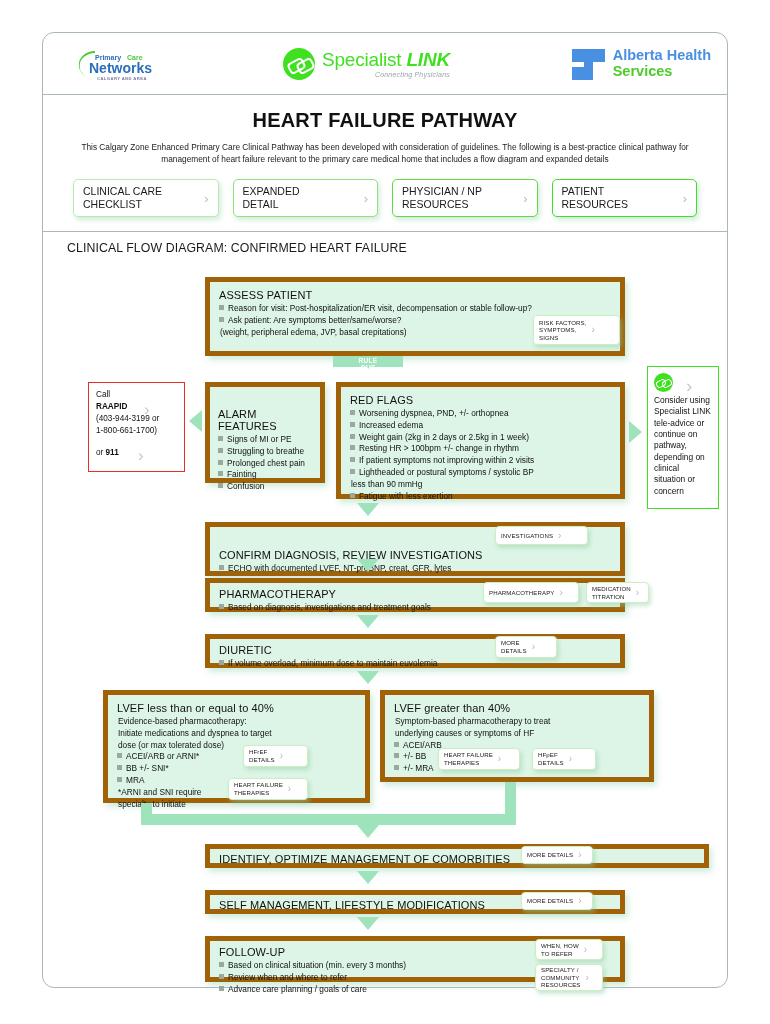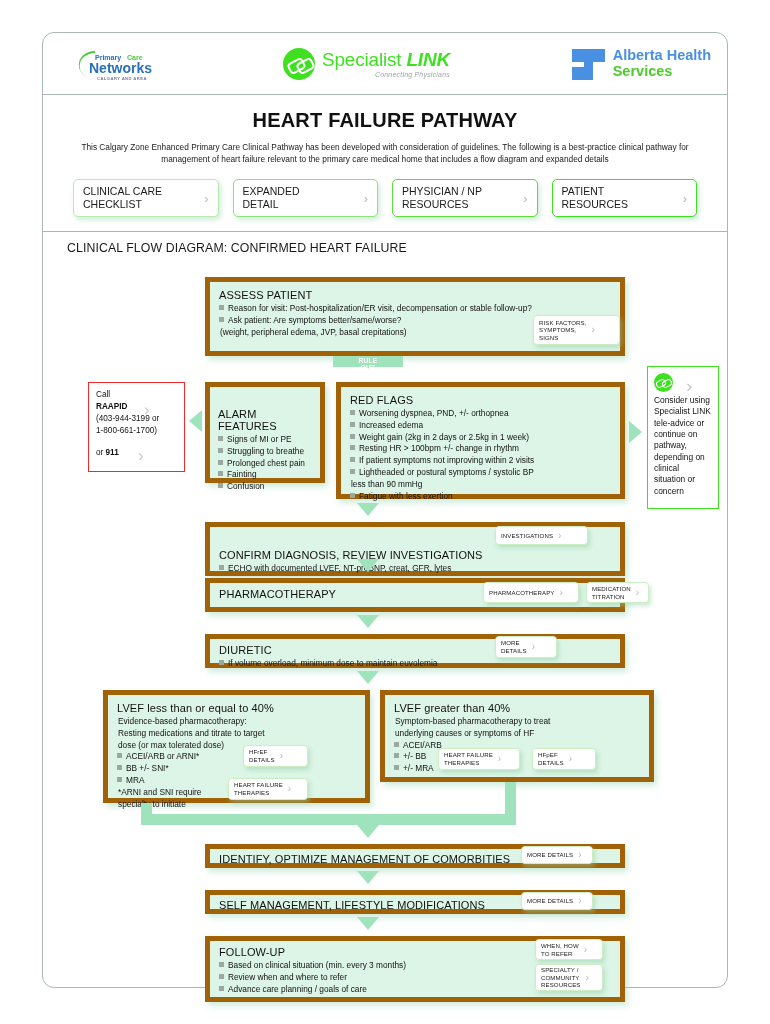--- a/index.html
+++ b/index.html
@@ -276,20 +276,21 @@
       </div>
       <div class="pill" style="left:452px; top:263px; width:93px; height:19px;">
         <span>INVESTIGATIONS</span>
         <span class="chev">›</span>
       </div>
 
       <div class="arrow-d" style="left:314px; top:296px;"></div>
 
       <div class="box" style="left:162px; top:315px; width:420px; height:34px; padding:5px 9px;">
         <h4>PHARMACOTHERAPY</h4>
+        <div class="ln"><span class="bul"></span><span>Based on diagnosis, investigations and treatment goals</span></div>
       </div>
       <div class="pill" style="left:440px; top:319px; width:96px; height:21px;">
         <span>PHARMACOTHERAPY</span>
         <span class="chev">›</span>
       </div>
       <div class="pill" style="left:543px; top:319px; width:63px; height:21px;">
         <span style="white-space:pre-line">MEDICATION
 TITRATION</span>
         <span class="chev">›</span>
       </div>
@@ -304,21 +305,21 @@
         <span style="white-space:pre-line">MORE
 DETAILS</span>
         <span class="chev">›</span>
       </div>
 
       <div class="arrow-d" style="left:314px; top:408px;"></div>
 
       <div class="box" style="left:60px; top:427px; width:267px; height:113px; padding:7px 9px;">
         <h4>LVEF less than or equal to 40%</h4>
         <div class="ln plain">Evidence-based pharmacotherapy:</div>
-        <div class="ln plain">Resting medications and titrate to target</div>
+        <div class="ln plain">Initiate medications and dyspnea to target</div>
         <div class="ln plain">dose (or max tolerated dose)</div>
         <div class="ln"><span class="bul"></span><span>ACEI/ARB or ARNI*</span></div>
         <div class="ln"><span class="bul"></span><span>BB +/- SNI*</span></div>
         <div class="ln"><span class="bul"></span><span>MRA</span></div>
         <div class="ln plain">*ARNI and SNI require</div>
         <div class="ln plain">specialty to initiate</div>
       </div>
       <div class="pill" style="left:200px; top:482px; width:65px; height:22px;">
         <span style="white-space:pre-line">HFrEF
 DETAILS</span>
@@ -347,41 +348,41 @@
         <span style="white-space:pre-line">HFpEF
 DETAILS</span>
         <span class="chev">›</span>
       </div>
 
       <div class="vline" style="left:98px; top:540px; height:22px;"></div>
       <div class="vline" style="left:462px; top:519px; height:43px;"></div>
       <div class="hline" style="left:98px; top:551px; width:375px;"></div>
       <div class="arrow-d" style="left:314px; top:562px;"></div>
 
-      <div class="box" style="left:162px; top:581px; width:420px; height:24px; padding:4px 9px;">
+      <div class="box" style="left:162px; top:581px; width:504px; height:24px; padding:4px 9px;">
         <h4>IDENTIFY, OPTIMIZE MANAGEMENT OF COMORBITIES</h4>
       </div>
       <div class="pill" style="left:478px; top:583px; width:72px; height:18px;">
         <span>MORE DETAILS</span>
         <span class="chev">›</span>
       </div>
 
       <div class="arrow-d" style="left:314px; top:608px;"></div>
 
       <div class="box" style="left:162px; top:627px; width:420px; height:24px; padding:4px 9px;">
         <h4>SELF MANAGEMENT, LIFESTYLE MODIFICATIONS</h4>
       </div>
       <div class="pill" style="left:478px; top:629px; width:72px; height:18px;">
         <span>MORE DETAILS</span>
         <span class="chev">›</span>
       </div>
 
       <div class="arrow-d" style="left:314px; top:654px;"></div>
 
-      <div class="box" style="left:162px; top:673px; width:420px; height:66px; padding:5px 9px;">
+      <div class="box" style="left:162px; top:673px; width:420px; height:46px; padding:5px 9px;">
         <h4>FOLLOW-UP</h4>
         <div class="ln"><span class="bul"></span><span>Based on clinical situation (min. every 3 months)</span></div>
         <div class="ln"><span class="bul"></span><span>Review when and where to refer</span></div>
         <div class="ln"><span class="bul"></span><span>Advance care planning / goals of care</span></div>
       </div>
       <div class="pill" style="left:492px; top:676px; width:68px; height:21px;">
         <span style="white-space:pre-line">WHEN, HOW
 TO REFER</span>
         <span class="chev">›</span>
       </div>

